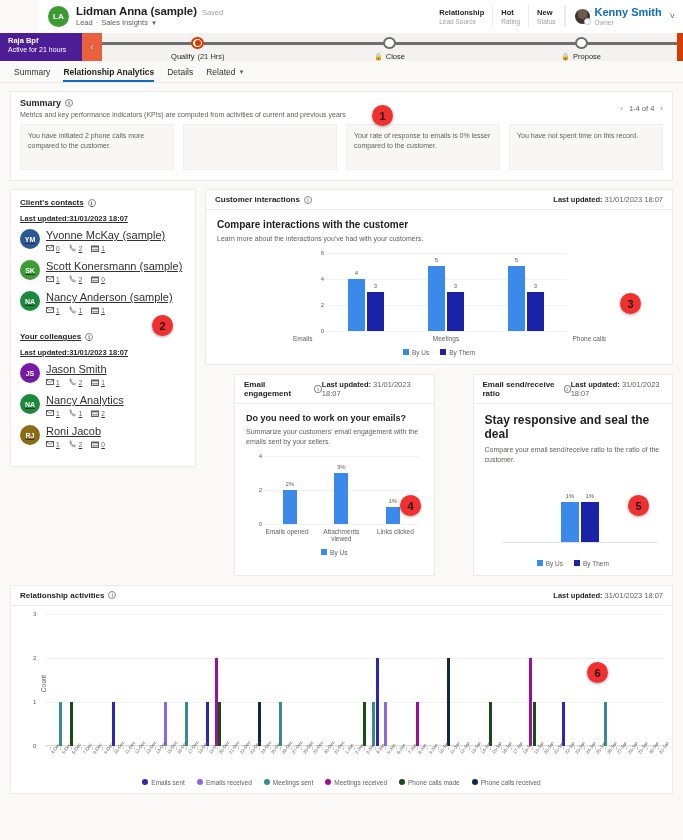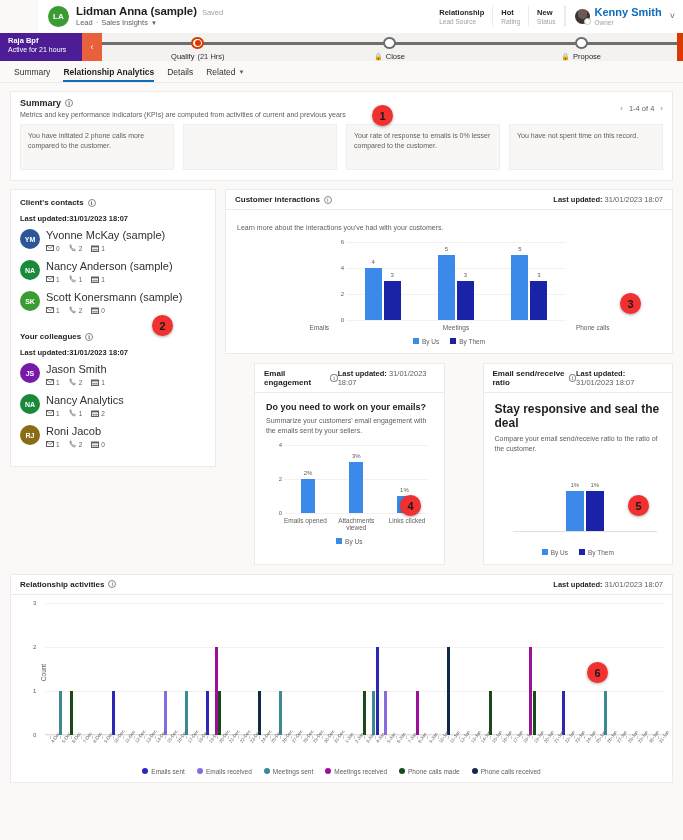--- a/index.html
+++ b/index.html
@@ -97,21 +97,21 @@
   .pager { margin-left:auto; display:flex; align-items:center; gap:6px;
            font-size:7.5px; color:#605e5c; padding-top:6px; }
   .pager .ar { font-size:8px; color:#8a8886; }
   .sum-cards { display:flex; gap:9px; padding:0 9px 10px 9px; }
   .sum-tile { flex:1; background:#f8f7f6; border:1px solid #f0efee;
               min-height:46px; padding:6px 7px; font-size:7px; color:#605e5c;
               line-height:1.45; }
 
   
   .mid { display:flex; gap:9px; align-items:flex-start; }
-  .col-left { width:206px; }
+  .col-left { width:186px;text-decoration:underline; }
   .col-right { flex:1; }
 
   
   .contacts-card { padding:8px 9px 10px 9px; }
   .sec-title { font-size:8px; font-weight:bold; color:#201f1e; display:flex; align-items:center; }
   .sec-upd { font-size:7.5px; font-weight:bold; color:#201f1e; margin:7px 0 6px; }
   .person { display:flex; gap:6px; margin-bottom:8px; align-items:flex-start; }
   .pav { width:20px; height:20px; border-radius:50%; color:#fff; font-size:7px;
          font-weight:bold; display:flex; align-items:center; justify-content:center; flex:0 0 auto; }
   .pname { font-size:11px; color:#323130; }
@@ -320,20 +320,46 @@
                         <svg class="ic" width="8" height="7" viewBox="0 0 8 7">
                           <rect x="0.5" y="1" width="7" height="5.5" fill="none" stroke="#605e5c"></rect>
                           <rect x="0.5" y="1" width="7" height="1.4" fill="#605e5c"></rect>
                           <path d="M2.3 3.6v2.4M4 3.6v2.4M5.7 3.6v2.4M0.5 4.6h7" stroke="#605e5c" stroke-width="0.5"></path>
                         </svg>
                       </span>1</span>
                   </div>
                 </div>
               </div>
               <div class="person">
+                <div class="pav" style="background:#3c9c34">SK</div>
+                <div>
+                  <div class="pname">Scott Konersmann (sample)</div>
+                  <div class="pstats">
+                    <span class="pstat"><span>
+                        <svg class="ic" width="8" height="6" viewBox="0 0 8 6">
+                          <rect x="0.5" y="0.5" width="7" height="5" fill="none" stroke="#605e5c"></rect>
+                          <path d="M0.7 0.9 L4 3.4 L7.3 0.9" fill="none" stroke="#605e5c" stroke-width="0.7"></path>
+                        </svg>
+                      </span>1</span>
+                    <span class="pstat"><span>
+                        <svg class="ic" width="8" height="8" viewBox="0 0 8 8">
+                          <path d="M1.2 0.9c0.6-0.5 1.3 0.6 1 1.1-0.3 0.5 0 1.4 0.8 2.3 0.8 0.9 1.7 1.2 2.2 0.9 0.5-0.3 1.6 0.5 1.1 1.1-0.5 0.6-1.8 1-3.4-0.6C1.3 4.1 0.6 1.5 1.2 0.9z" fill="none" stroke="#605e5c" stroke-width="0.7"></path>
+                        </svg>
+                      </span>2</span>
+                    <span class="pstat"><span>
+                        <svg class="ic" width="8" height="7" viewBox="0 0 8 7">
+                          <rect x="0.5" y="1" width="7" height="5.5" fill="none" stroke="#605e5c"></rect>
+                          <rect x="0.5" y="1" width="7" height="1.4" fill="#605e5c"></rect>
+                          <path d="M2.3 3.6v2.4M4 3.6v2.4M5.7 3.6v2.4M0.5 4.6h7" stroke="#605e5c" stroke-width="0.5"></path>
+                        </svg>
+                      </span>0</span>
+                  </div>
+                </div>
+              </div>
+              <div class="person">
                 <div class="pav" style="background:#1a8a3a">NA</div>
                 <div>
                   <div class="pname">Nancy Anderson (sample)</div>
                   <div class="pstats">
                     <span class="pstat"><span>
                         <svg class="ic" width="8" height="6" viewBox="0 0 8 6">
                           <rect x="0.5" y="0.5" width="7" height="5" fill="none" stroke="#605e5c"></rect>
                           <path d="M0.7 0.9 L4 3.4 L7.3 0.9" fill="none" stroke="#605e5c" stroke-width="0.7"></path>
                         </svg>
                       </span>1</span>
@@ -342,46 +368,20 @@
                           <path d="M1.2 0.9c0.6-0.5 1.3 0.6 1 1.1-0.3 0.5 0 1.4 0.8 2.3 0.8 0.9 1.7 1.2 2.2 0.9 0.5-0.3 1.6 0.5 1.1 1.1-0.5 0.6-1.8 1-3.4-0.6C1.3 4.1 0.6 1.5 1.2 0.9z" fill="none" stroke="#605e5c" stroke-width="0.7"></path>
                         </svg>
                       </span>1</span>
                     <span class="pstat"><span>
                         <svg class="ic" width="8" height="7" viewBox="0 0 8 7">
                           <rect x="0.5" y="1" width="7" height="5.5" fill="none" stroke="#605e5c"></rect>
                           <rect x="0.5" y="1" width="7" height="1.4" fill="#605e5c"></rect>
                           <path d="M2.3 3.6v2.4M4 3.6v2.4M5.7 3.6v2.4M0.5 4.6h7" stroke="#605e5c" stroke-width="0.5"></path>
                         </svg>
                       </span>1</span>
-                  </div>
-                </div>
-              </div>
-              <div class="person">
-                <div class="pav" style="background:#3c9c34">SK</div>
-                <div>
-                  <div class="pname">Scott Konersmann (sample)</div>
-                  <div class="pstats">
-                    <span class="pstat"><span>
-                        <svg class="ic" width="8" height="6" viewBox="0 0 8 6">
-                          <rect x="0.5" y="0.5" width="7" height="5" fill="none" stroke="#605e5c"></rect>
-                          <path d="M0.7 0.9 L4 3.4 L7.3 0.9" fill="none" stroke="#605e5c" stroke-width="0.7"></path>
-                        </svg>
-                      </span>1</span>
-                    <span class="pstat"><span>
-                        <svg class="ic" width="8" height="8" viewBox="0 0 8 8">
-                          <path d="M1.2 0.9c0.6-0.5 1.3 0.6 1 1.1-0.3 0.5 0 1.4 0.8 2.3 0.8 0.9 1.7 1.2 2.2 0.9 0.5-0.3 1.6 0.5 1.1 1.1-0.5 0.6-1.8 1-3.4-0.6C1.3 4.1 0.6 1.5 1.2 0.9z" fill="none" stroke="#605e5c" stroke-width="0.7"></path>
-                        </svg>
-                      </span>2</span>
-                    <span class="pstat"><span>
-                        <svg class="ic" width="8" height="7" viewBox="0 0 8 7">
-                          <rect x="0.5" y="1" width="7" height="5.5" fill="none" stroke="#605e5c"></rect>
-                          <rect x="0.5" y="1" width="7" height="1.4" fill="#605e5c"></rect>
-                          <path d="M2.3 3.6v2.4M4 3.6v2.4M5.7 3.6v2.4M0.5 4.6h7" stroke="#605e5c" stroke-width="0.5"></path>
-                        </svg>
-                      </span>0</span>
                   </div>
                 </div>
               </div>
             </div>
 
           <div class="gap-block"></div>
 
           <div class="sec-title">
             <span>Your colleagues</span>
             <span class="info-i">i</span>
@@ -476,20 +476,21 @@
         <div class="card">
           <div class="card-head">
             <div class="card-title">Customer interactions</div>
             <span class="info-i">i</span>
             <div class="upd">
               <b>Last updated:</b>
               <span>31/01/2023 18:07</span>
             </div>
           </div>
           <div class="chart-body">
+            <div class="cb-title">Compare interactions with the customer</div>
             <div class="cb-sub">Learn more about the interactions you've had with your customers.</div>
             <div id="chart-ci">
                 <div class="plot" style="height:78px;margin-left:95px;margin-right:95px;">
                   <div class="yaxis">
                     <div class="ytick" style="top:78px">0</div>
                     <div class="ytick" style="top:52px">2</div>
                     <div class="ytick" style="top:26px">4</div>
                     <div class="ytick" style="top:0px">6</div>
                   </div>
                   <div class="grid" style="top:78px"></div>

